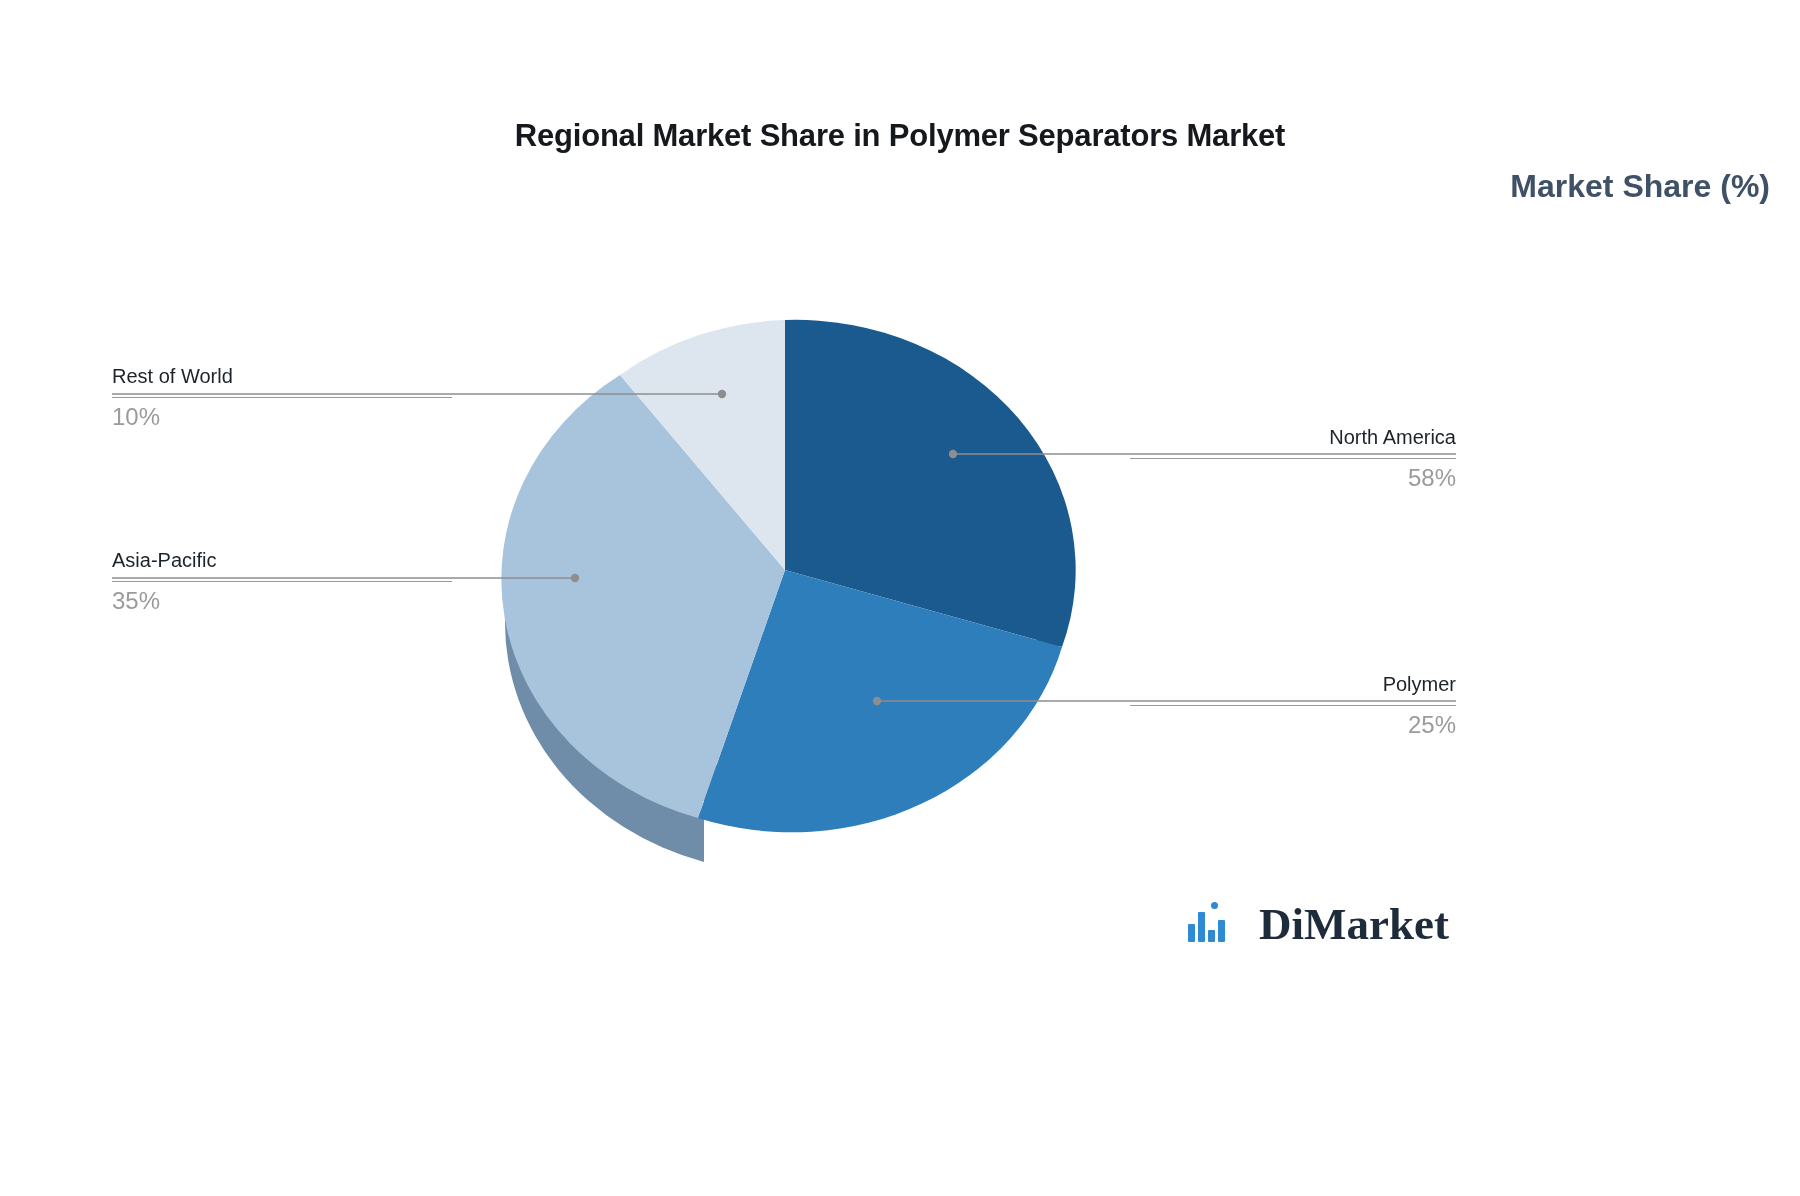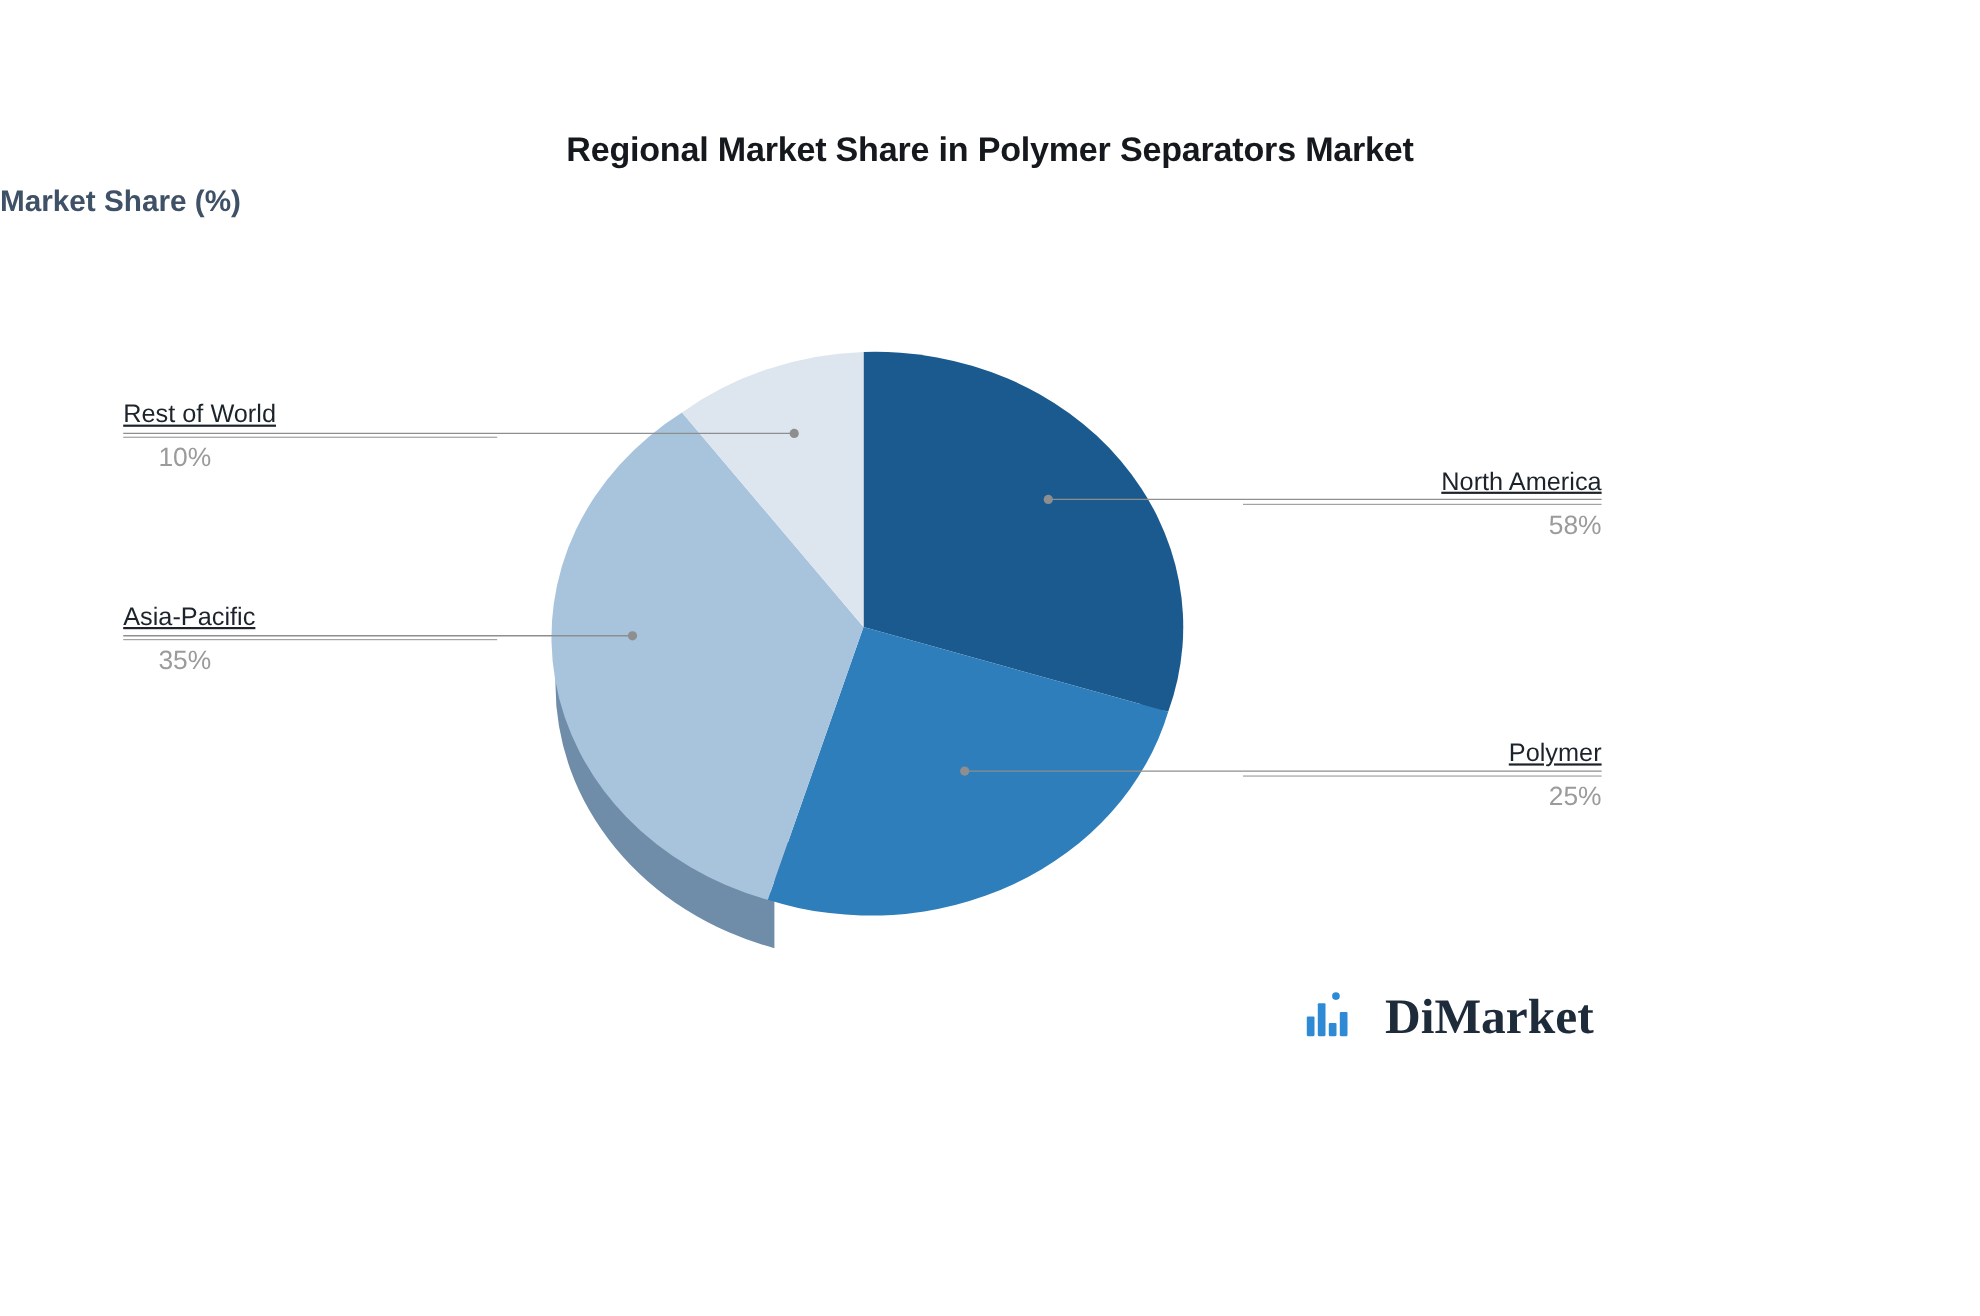--- a/index.html
+++ b/index.html
@@ -15,39 +15,39 @@
   
   .title{
     position:absolute;left:0;right:0;top:118px;
     text-align:center;
     font-size:31px;font-weight:bold;
     color:#15181c;
     letter-spacing:-0.2px;
   }
   .subtitle{
     position:absolute;left:0;right:0;top:168px;
-    text-align:left;
-    font-size:27px;font-weight:bold;
+    text-align:right;
+    font-size:32px;font-weight:bold;
     color:#3f5166;
     padding-right:30px;
   }
 
   
   .pie-wrap{position:absolute;left:0;top:0;width:1800px;height:1196px;}
 
   
   .callout{position:absolute;}
   .callout .name{
-    font-size:23px;color:#1d232b;white-space:nowrap;line-height:30px;text-decoration:underline;
+    font-size:20px;color:#1d232b;white-space:nowrap;line-height:30px;
   }
   .callout .rule{
     height:1px;background:#9a9a9a;margin:6px 0 4px 0;
   }
   .callout .value{
-    font-size:24px;color:#9b9b9b;line-height:30px;white-space:nowrap;margin-left:32px;
+    font-size:24px;color:#9b9b9b;line-height:30px;white-space:nowrap;
   }
   .callout.left{text-align:left;}
   .callout.right{text-align:right;}
 
   
   #co-row   {left:112px;top:361px;width:340px;}
   #co-ap    {left:112px;top:545px;width:340px;}
   #co-na    {left:1130px;top:422px;width:326px;}
   #co-eu    {left:1130px;top:669px;width:326px;}
 

